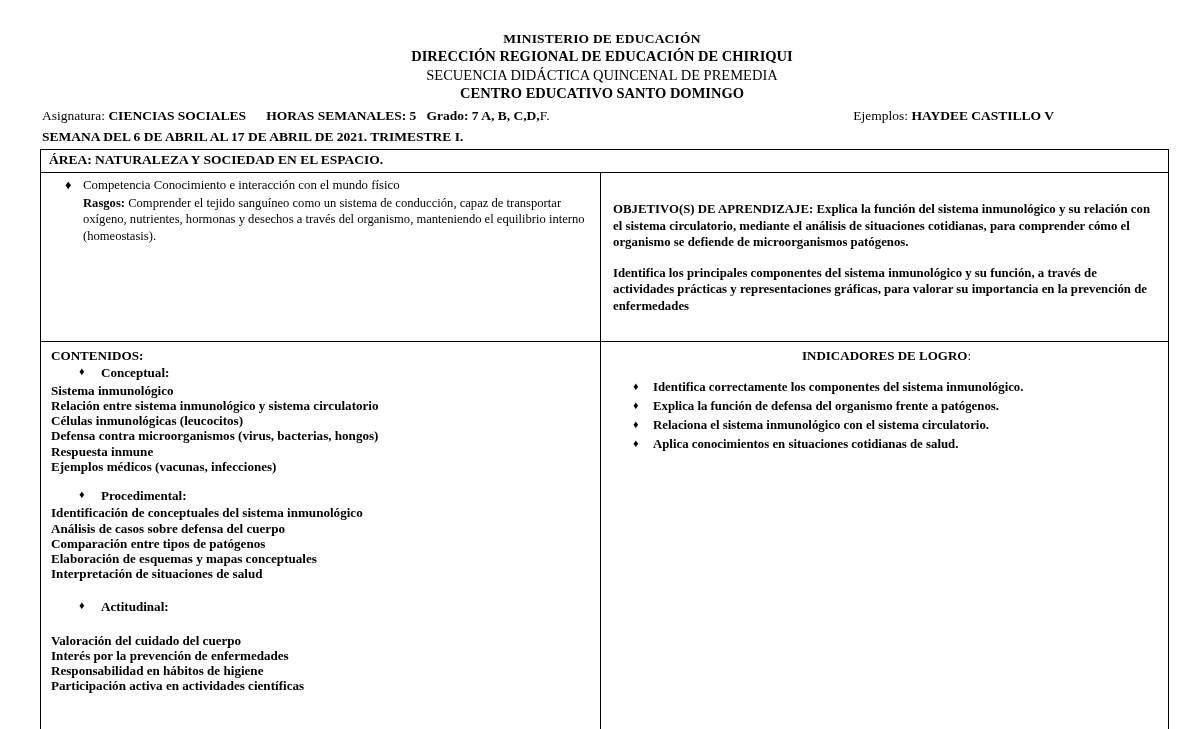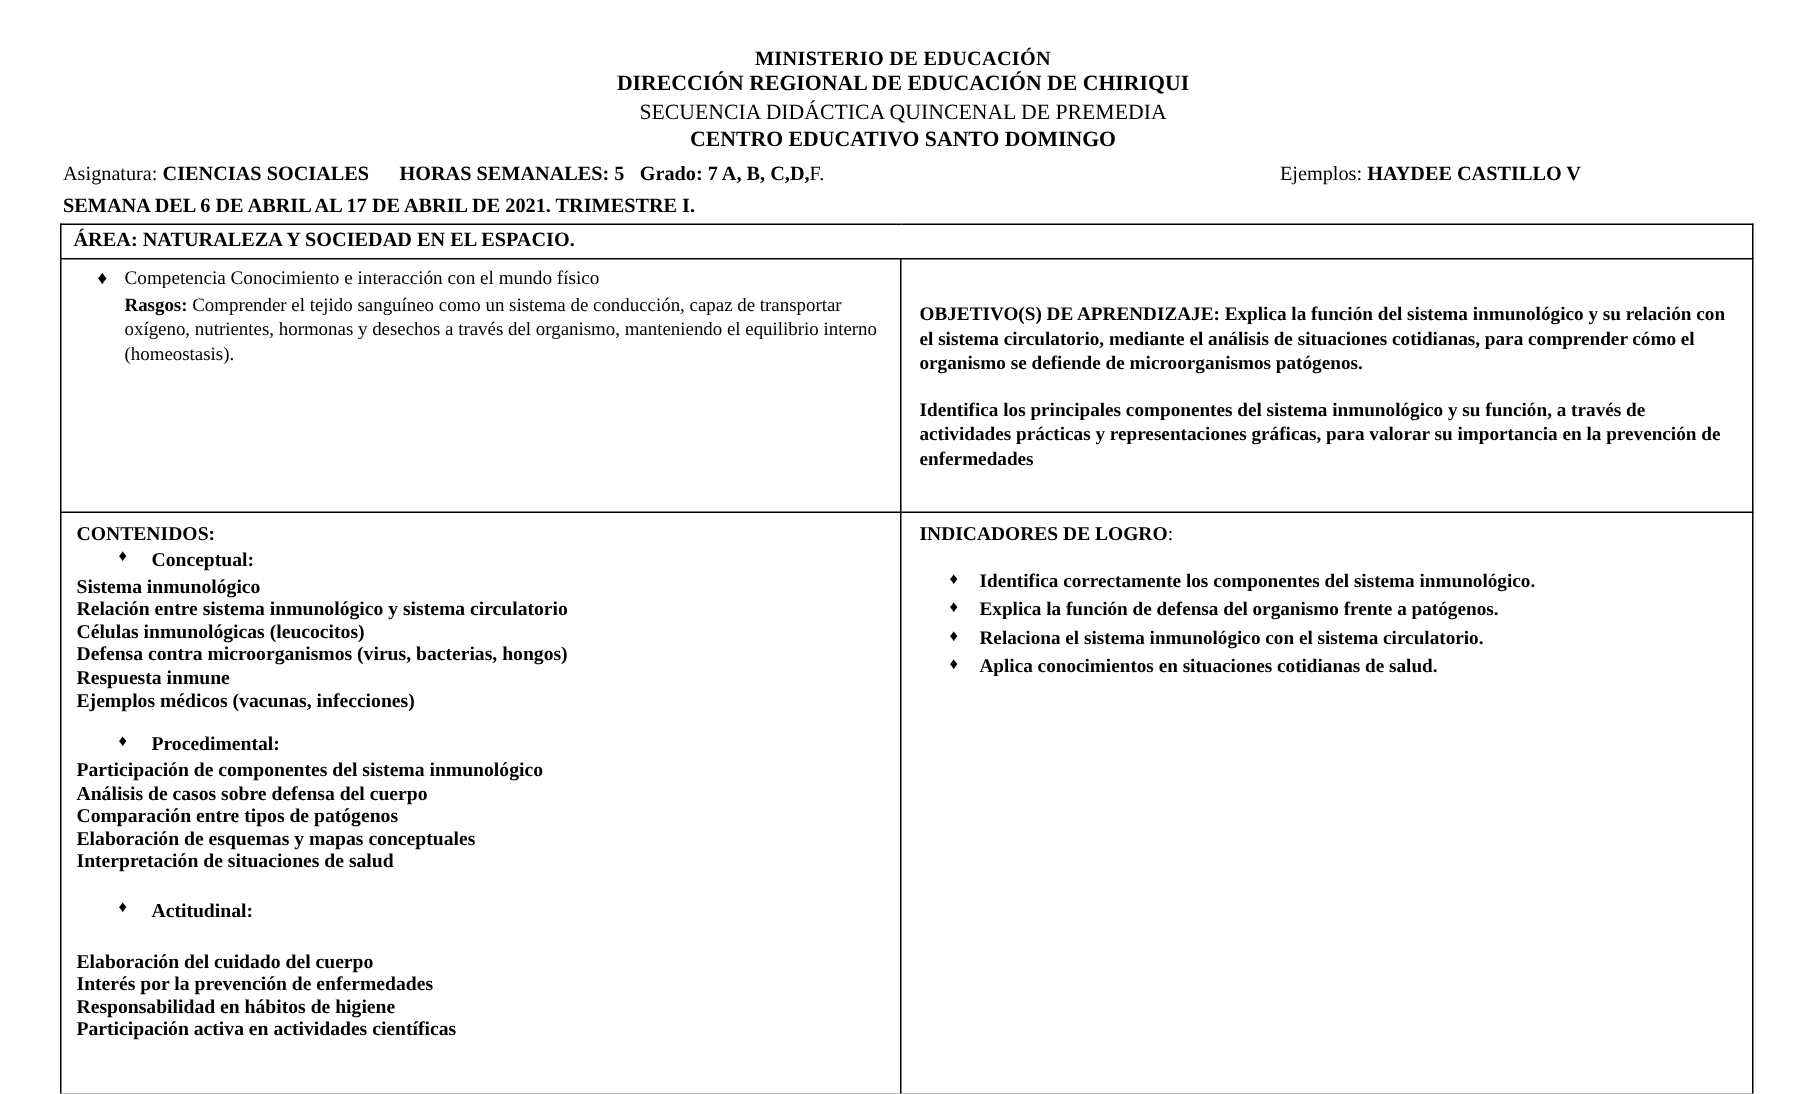--- a/index.html
+++ b/index.html
@@ -154,20 +154,21 @@
   .row3-right {
     font-size: 13px;
     font-weight: bold;
     padding-left: 12px !important;
     padding-top: 6px !important;
   }
   .ind-title {
     font-weight: bold;
     font-size: 13px;
     margin-bottom: 16px;
+    text-align: center;
   }
   .ind-title .colon { font-weight: normal; }
   .ind-item {
     position: relative;
     padding-left: 40px;
     margin-bottom: 3px;
     line-height: 1.25;
     font-size: 12.8px;
   }
   .ind-item .bul {
@@ -248,36 +249,36 @@
           <div class="list-line">Defensa contra microorganismos (virus, bacterias, hongos)</div>
           <div class="list-line">Respuesta inmune</div>
           <div class="list-line">Ejemplos médicos (vacunas, infecciones)</div>
 
           <div class="spacer-sm"></div>
 
           <div class="sub-bullet">
             <span class="bul">♦</span>
             <span>Procedimental:</span>
           </div>
-          <div class="list-line">Participación de componentes del sistema inmunológico</div>
+          <div class="list-line">Identificación de conceptuales del sistema inmunológico</div>
           <div class="list-line">Análisis de casos sobre defensa del cuerpo</div>
           <div class="list-line">Comparación entre tipos de patógenos</div>
           <div class="list-line">Elaboración de esquemas y mapas conceptuales</div>
           <div class="list-line">Interpretación de situaciones de salud</div>
 
           <div class="spacer-md"></div>
 
           <div class="sub-bullet">
             <span class="bul">♦</span>
             <span>Actitudinal:</span>
           </div>
 
           <div class="spacer-md"></div>
 
-          <div class="list-line">Elaboración del cuidado del cuerpo</div>
+          <div class="list-line">Valoración del cuidado del cuerpo</div>
           <div class="list-line">Interés por la prevención de enfermedades</div>
           <div class="list-line">Responsabilidad en hábitos de higiene</div>
           <div class="list-line">Participación activa en actividades científicas</div>
         </td>
         <td class="row3-right">
           <div class="ind-title">
             <span>INDICADORES DE LOGRO</span><span class="colon">:</span>
           </div>
           <div class="ind-item">
             <span class="bul">♦</span>

